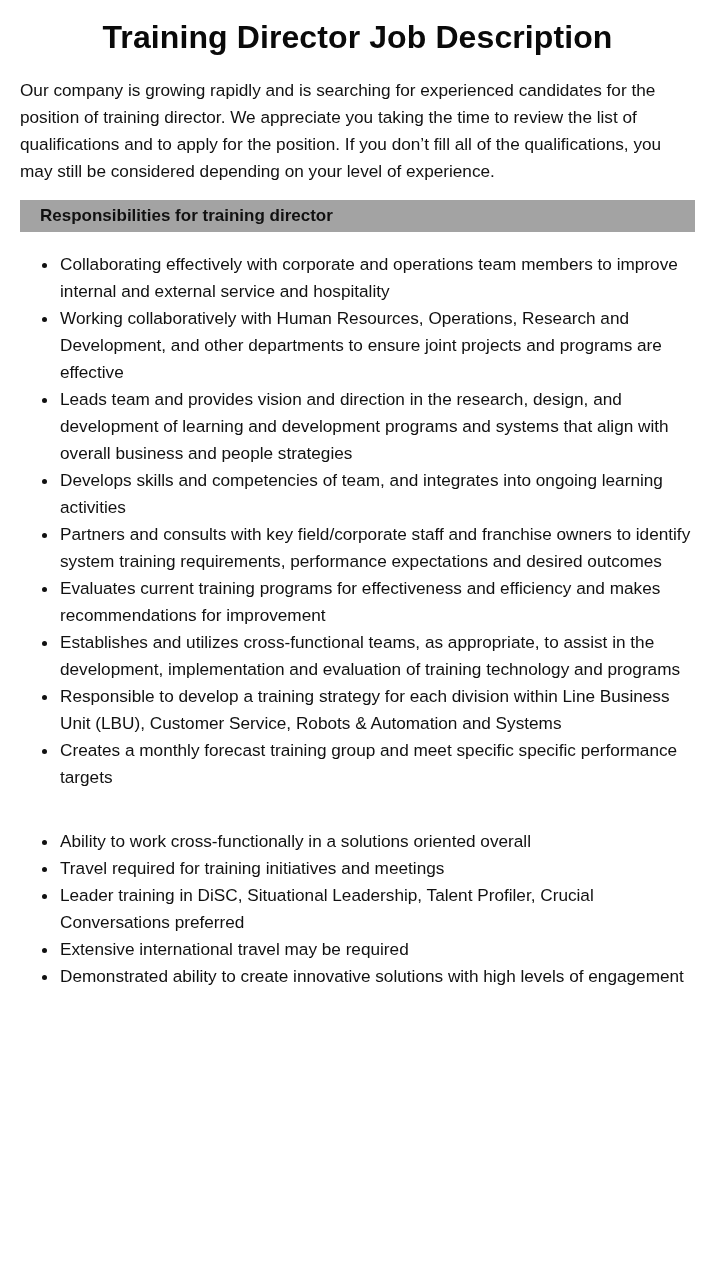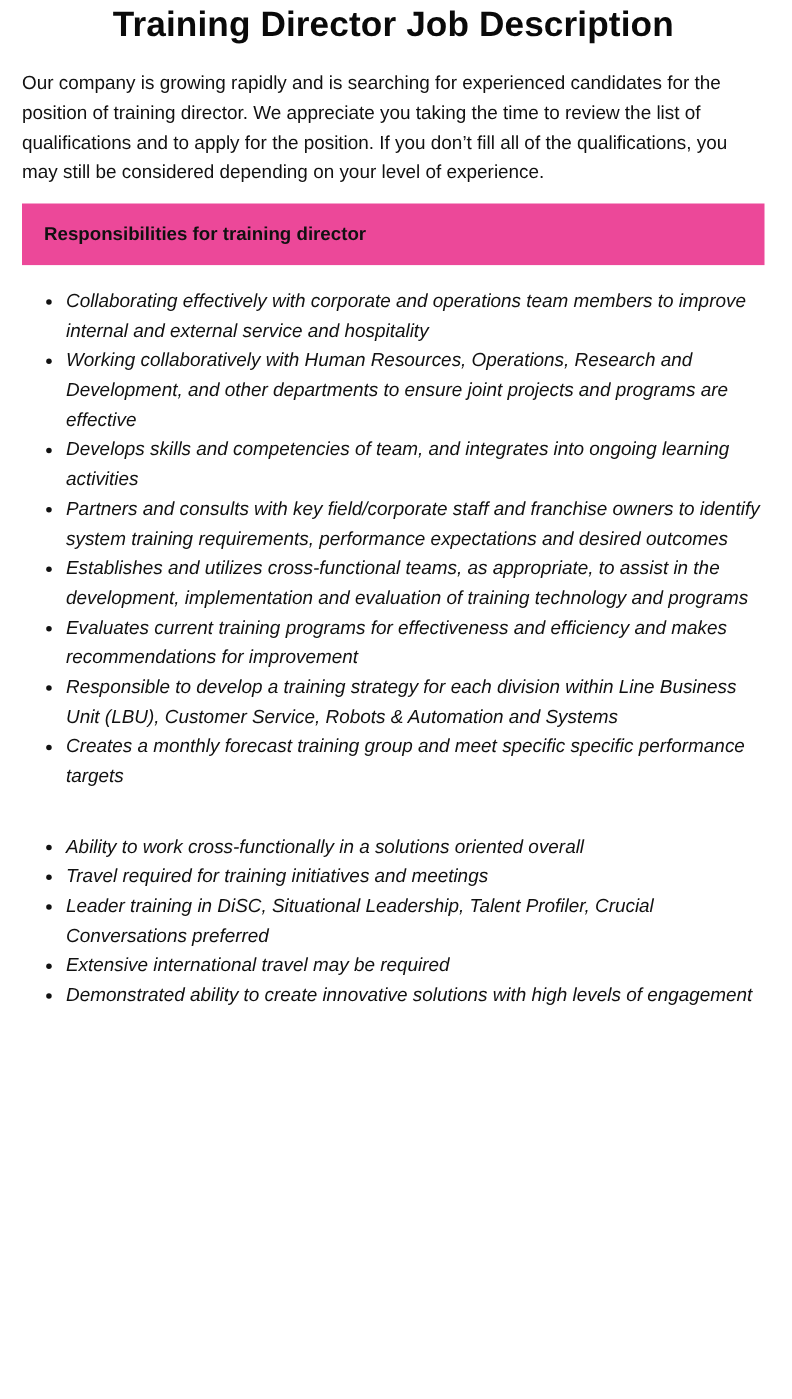--- a/index.html
+++ b/index.html
@@ -11,52 +11,51 @@
       width: 720px;
       height: 1272px;
       overflow: hidden;
       font-family: "Liberation Sans", "DejaVu Sans", sans-serif;
       color: #111111;
     }
     .page {
       padding: 0 25px 0 20px;
     }
     h1.title {
-      margin: 0;
+      margin: 15px;
       padding-top: 2px;
       text-align: center;
       font-size: 32px;
       line-height: 40px;
       font-weight: bold;
       color: #0a0a0a;
       letter-spacing: 0.1px;
     }
     p.intro {
       margin: 20px 0 0 0;
       font-size: 17.2px;
       line-height: 27px;
       color: #111111;
     }
     .section-header {
       margin-top: 15px;
-      background: #ec4899;
-      height: 56px;
+      background: #a3a3a3;
+      height: 32px;
       box-sizing: border-box;
       padding: 0 20px;
       display: flex;
       align-items: center;
       font-size: 17px;
       font-weight: bold;
       color: #111111;
     }
     ul.items {
       margin: 19px 0 0 0;
       padding: 0 0 0 40px;
       list-style: none;
-      font-style: italic;
     }
     ul.items li {
       position: relative;
       font-size: 17.2px;
       line-height: 27px;
       color: #111111;
     }
     ul.items li::before {
       content: "";
       position: absolute;
@@ -76,24 +75,25 @@
 
 <div class="page">
   <h1 class="title">Training Director Job Description</h1>
   <p class="intro">Our company is growing rapidly and is searching for experienced candidates for the position of training director. We appreciate you taking the time to review the list of qualifications and to apply for the position. If you don’t fill all of the qualifications, you may still be considered depending on your level of experience.</p>
 
   <div class="section">
     <div class="section-header">Responsibilities for training director</div>
     <ul class="items">
       <li>Collaborating effectively with corporate and operations team members to improve internal and external service and hospitality</li>
       <li>Working collaboratively with Human Resources, Operations, Research and Development, and other departments to ensure joint projects and programs are effective</li>
+      <li>Leads team and provides vision and direction in the research, design, and development of learning and development programs and systems that align with overall business and people strategies</li>
       <li>Develops skills and competencies of team, and integrates into ongoing learning activities</li>
       <li>Partners and consults with key field/corporate staff and franchise owners to identify system training requirements, performance expectations and desired outcomes</li>
+      <li>Evaluates current training programs for effectiveness and efficiency and makes recommendations for improvement</li>
       <li>Establishes and utilizes cross-functional teams, as appropriate, to assist in the development, implementation and evaluation of training technology and programs</li>
-      <li>Evaluates current training programs for effectiveness and efficiency and makes recommendations for improvement</li>
       <li>Responsible to develop a training strategy for each division within Line Business Unit (LBU), Customer Service, Robots &amp; Automation and Systems</li>
       <li>Creates a monthly forecast training group and meet specific specific performance targets</li>
     </ul>
   </div>
 
   <div class="section-gap"></div>
 
   <div class="section">
     <ul class="items">
       <li>Ability to work cross-functionally in a solutions oriented overall</li>

